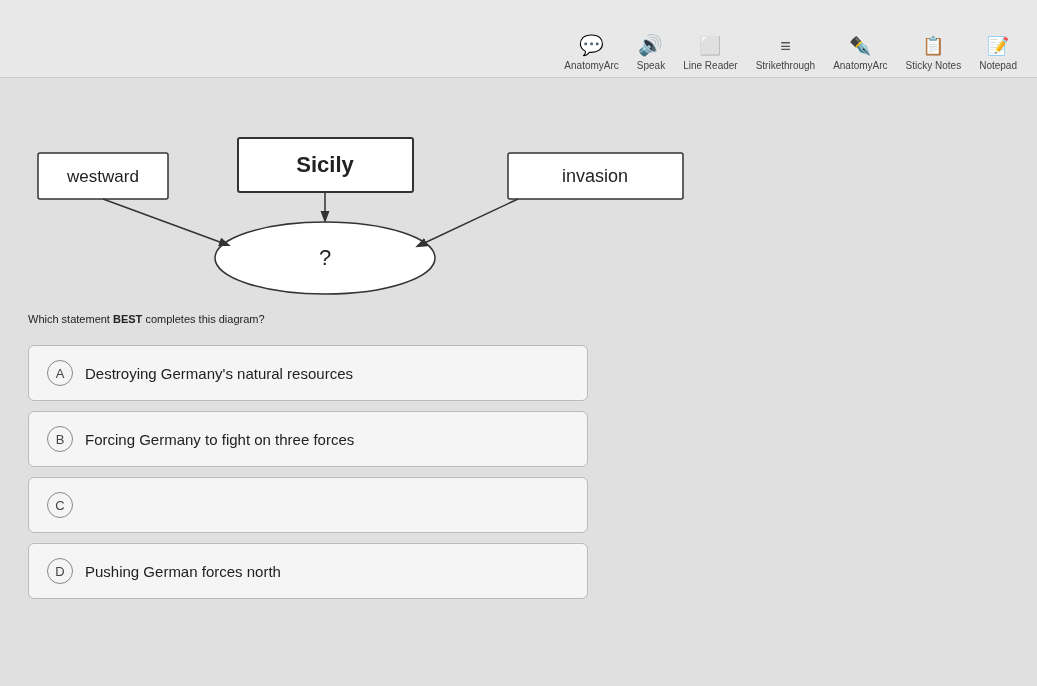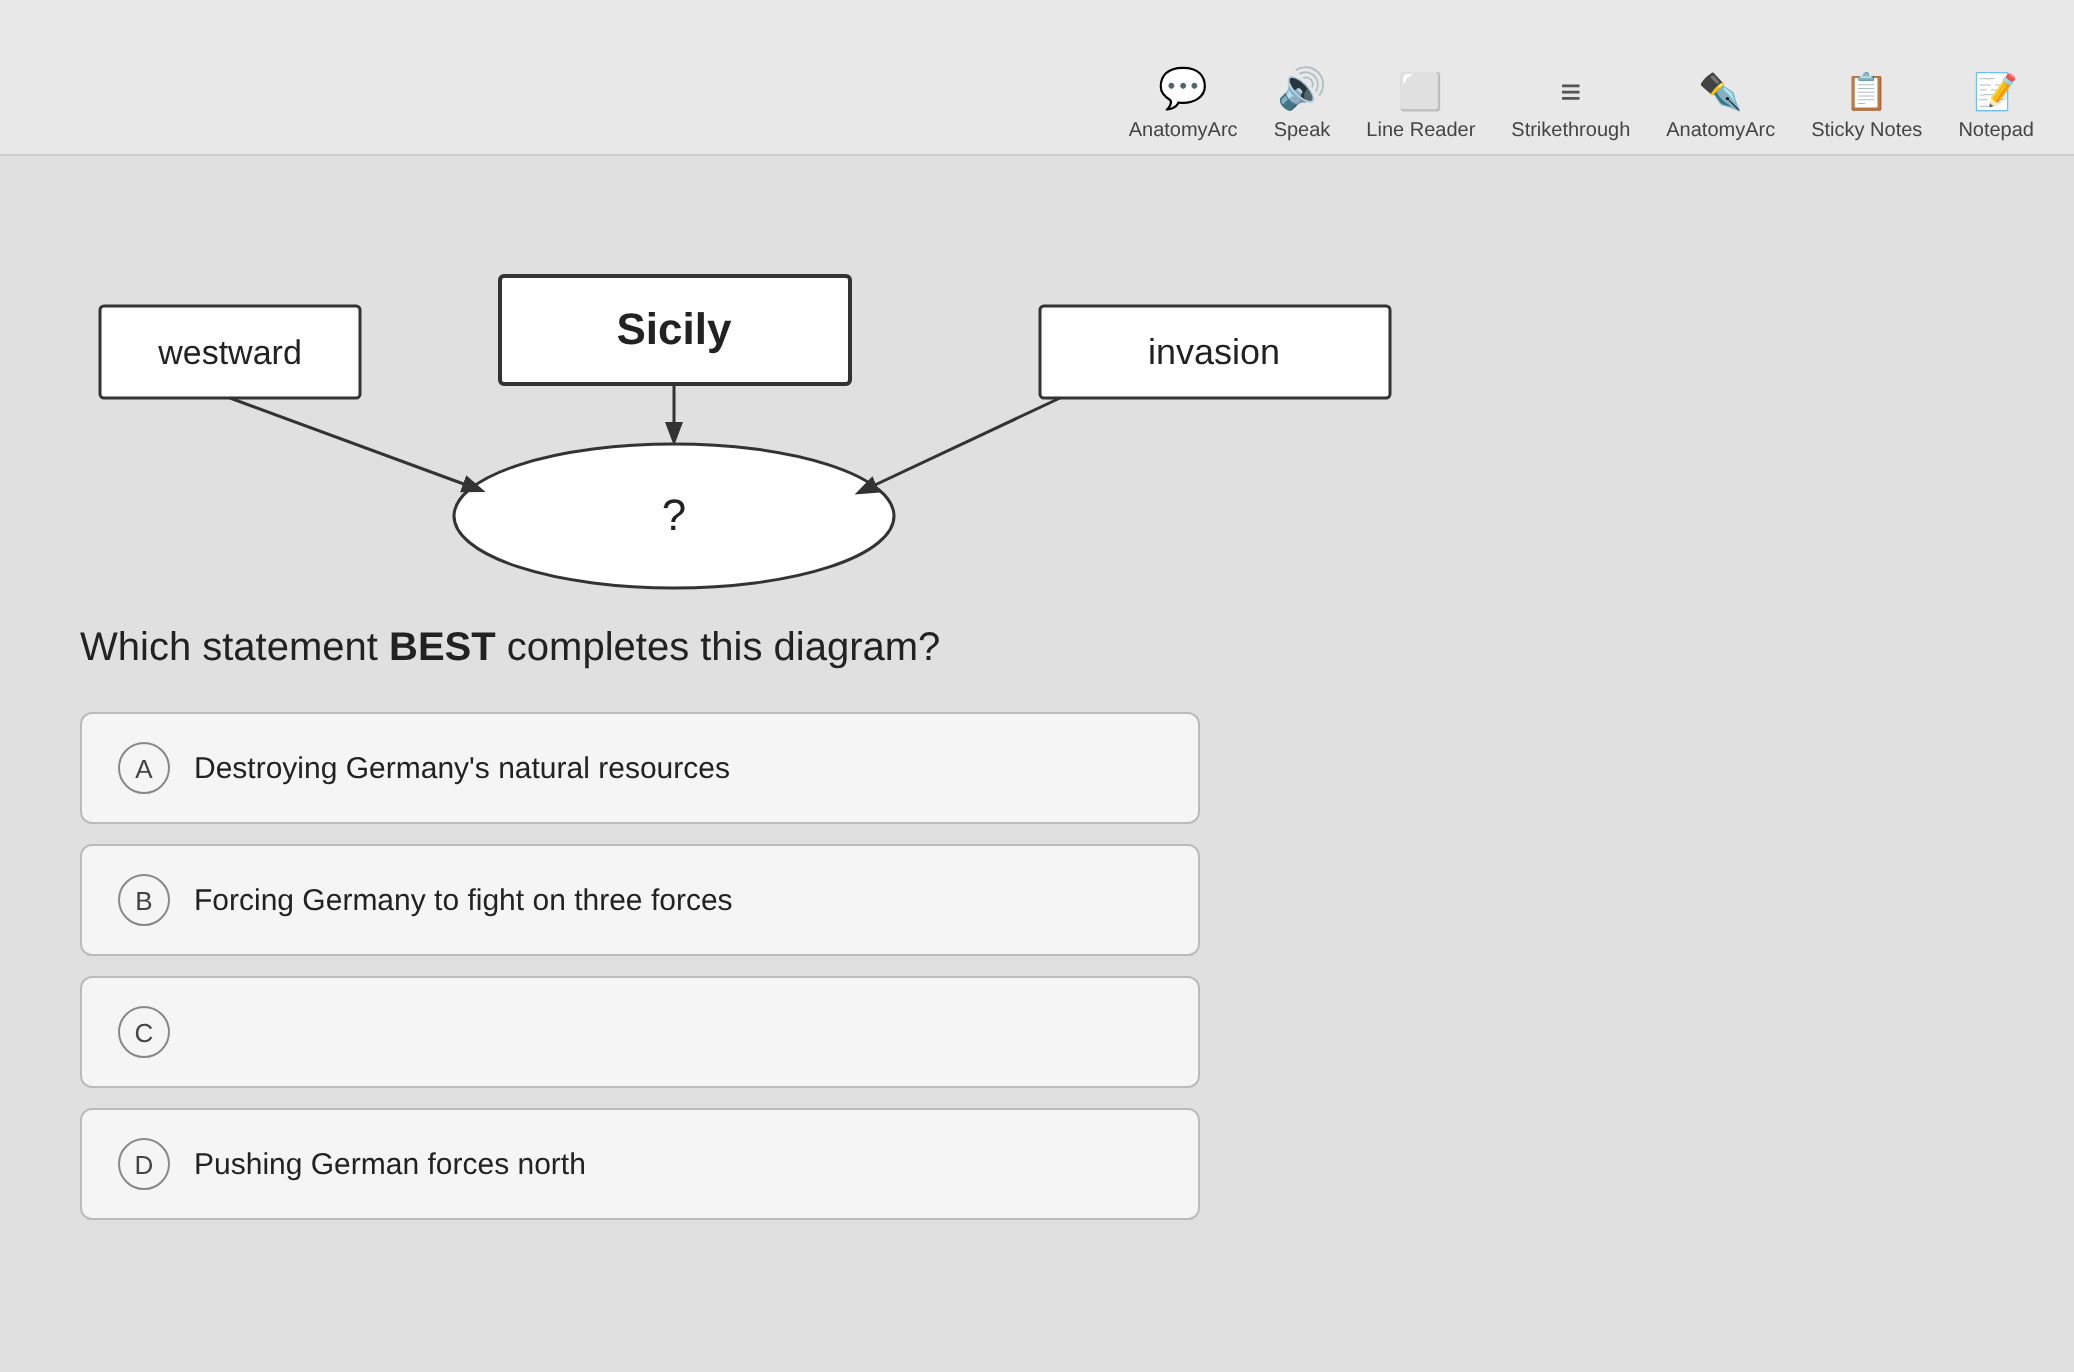--- a/index.html
+++ b/index.html
@@ -45,21 +45,21 @@
     }
 
     
     .content {
       position: absolute;
       top: 78px;
       left: 0;
       right: 0;
       bottom: 0;
       background: #e0e0e0;
-      padding: 20px 40px;
+      padding: 20px 28px;
     }
 
     
     .diagram-container {
       position: relative;
       width: 700px;
       height: 200px;
       margin: 0 auto 0 0;
     }
 
@@ -67,21 +67,21 @@
     .diagram-svg {
       position: absolute;
       top: 0;
       left: 0;
       width: 100%;
       height: 100%;
     }
 
     
     .question-text {
-      font-size: 20px;
+      font-size: 11px;
       color: #222;
       margin-top: 15px;
       margin-bottom: 20px;
     }
     .question-text strong {
       font-weight: bold;
     }
 
     
     .answers {

